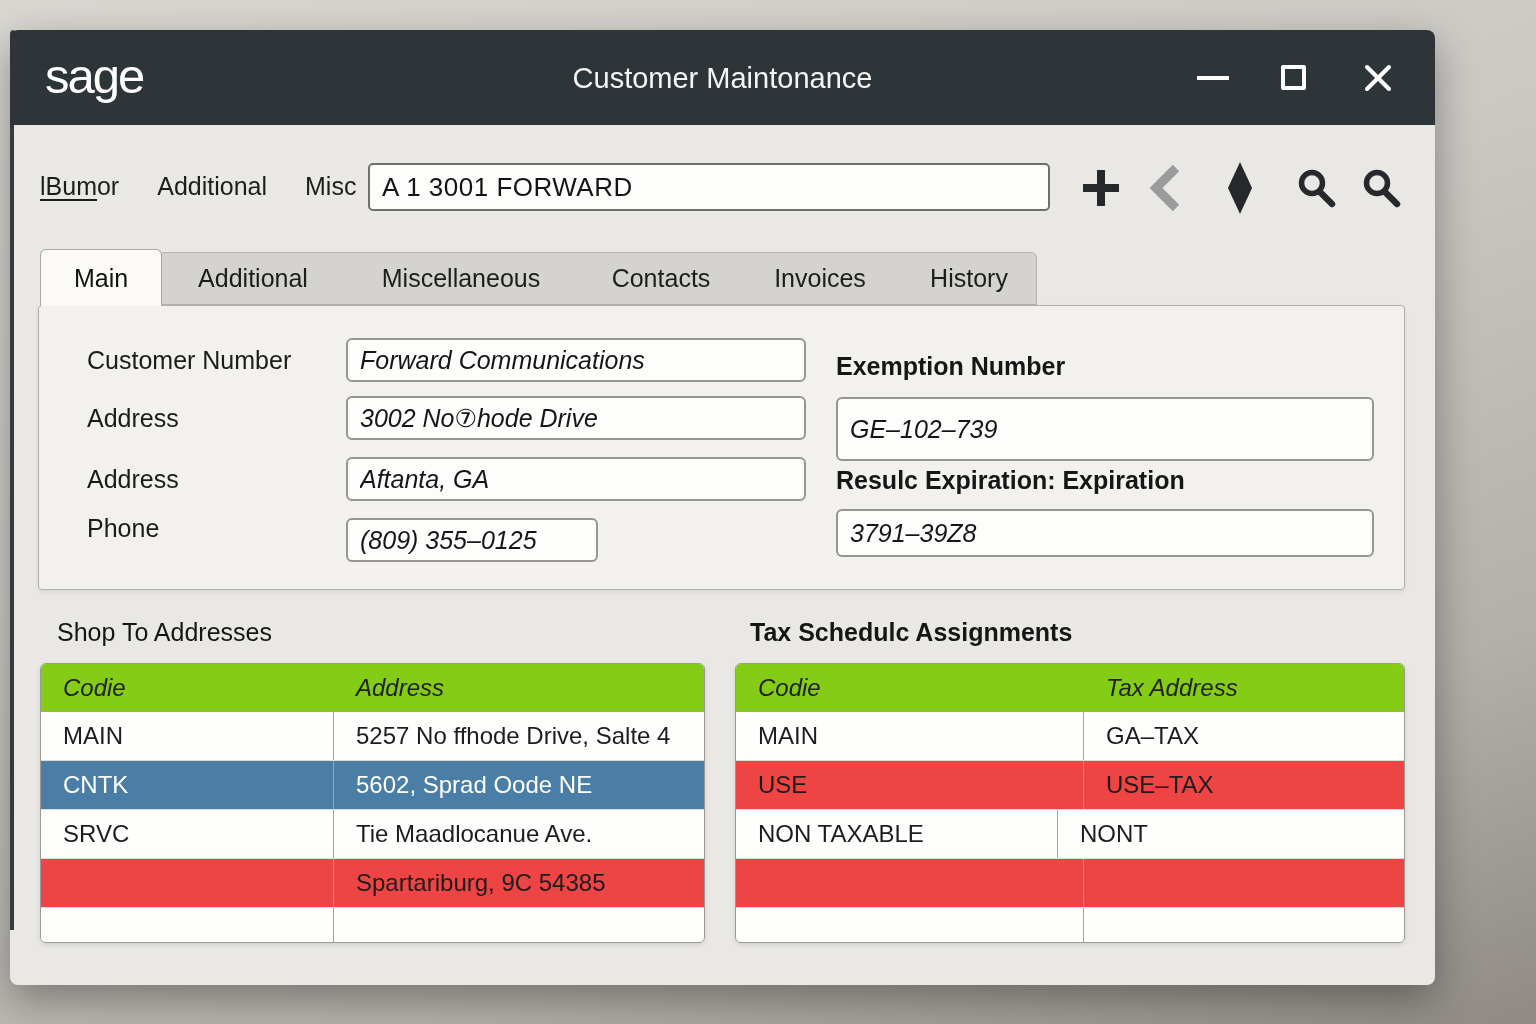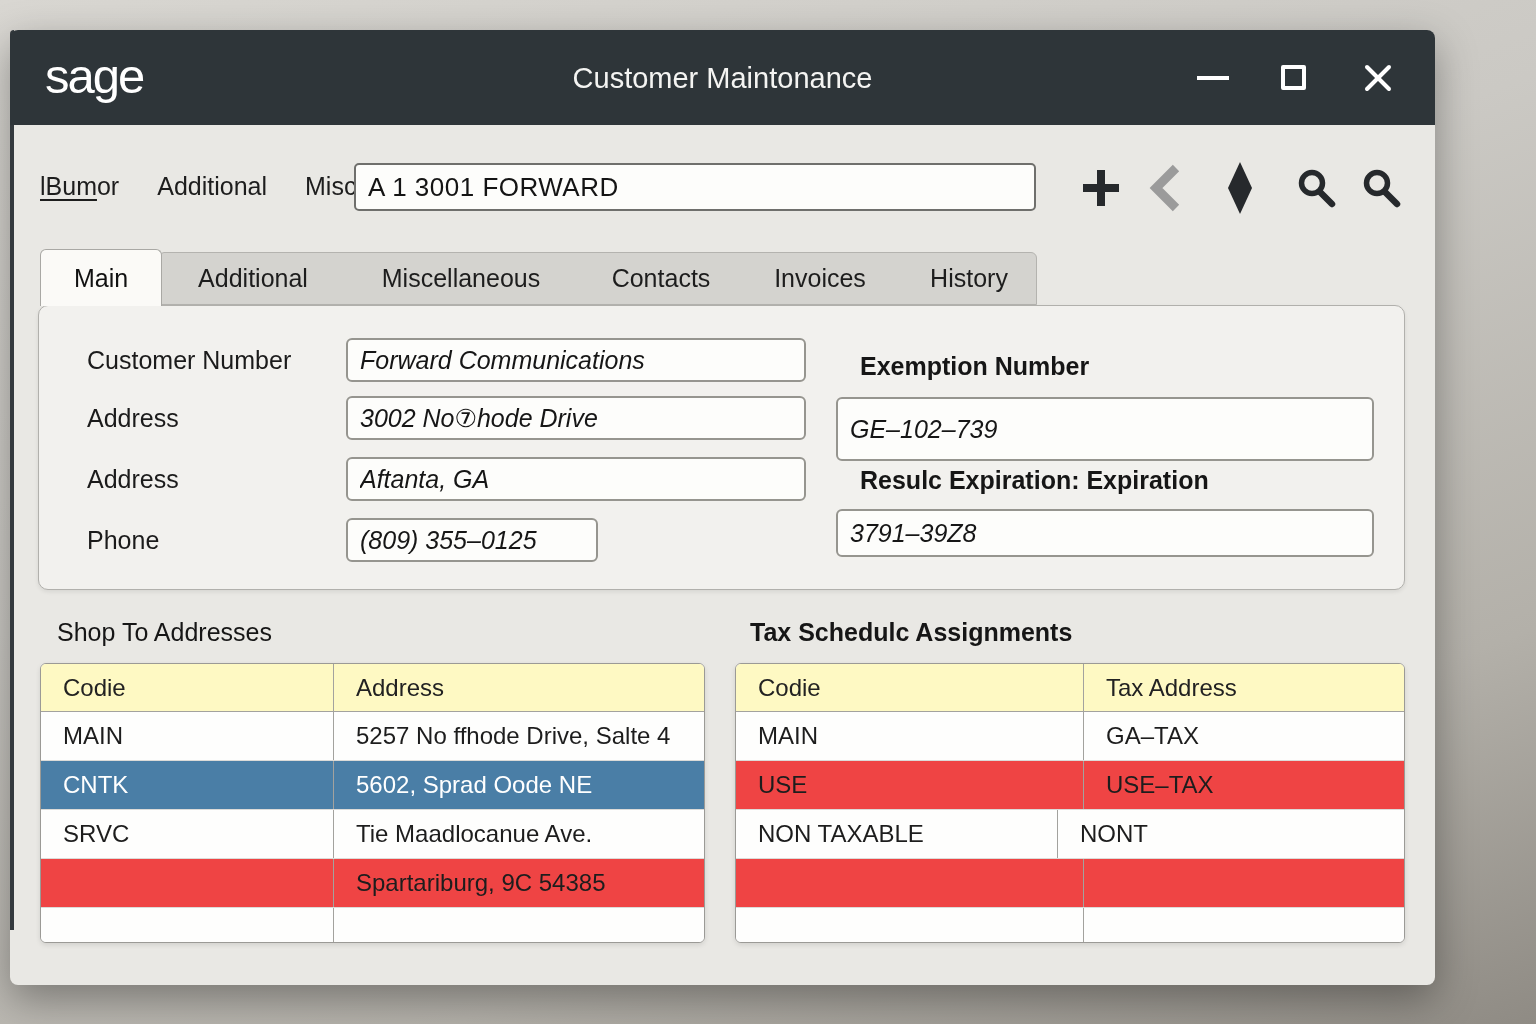--- a/index.html
+++ b/index.html
@@ -23,71 +23,71 @@
     align-items:center; justify-content:center; cursor:pointer; }
   .ctrl-min  { left:1173px; } .ctrl-max { left:1253px; } .ctrl-close { left:1338px; }
   .glyph-min { width:32px; height:4px; background:#fff; }
   .glyph-max { width:25px; height:25px; border:4px solid #fff; border-radius:2px; }
 
   
   .menubar { position:absolute; left:30px; top:130px; height:52px;
     display:flex; align-items:center; gap:38px; font-size:25px; color:#1d1d1d; }
   .menu-item { cursor:pointer; white-space:nowrap; }
   .u { text-decoration:underline; text-underline-offset:4px; }
-  .lookup-input { position:absolute; left:344px; top:133px; width:682px; height:48px;
+  .lookup-input { position:absolute; left:358px; top:133px; width:682px; height:48px;
     background:#fdfdfb; border:2px solid #6f6f6c; border-radius:5px;
     font-family:inherit; font-size:26px; font-weight:500; color:#141414;
     padding:0 12px; letter-spacing:.5px; }
   .tb-icon { position:absolute; top:132px; width:54px; height:52px;
     display:flex; align-items:center; justify-content:center; cursor:pointer; }
   .ic-add{left:1064px;} .ic-prev{left:1129px;} .ic-diamond{left:1203px;}
   .ic-search1{left:1279px;} .ic-search2{left:1344px;}
 
   
   .tabstrip { position:absolute; left:150px; top:222px; width:877px; height:53px;
     background:#d4d3cf; border:1px solid #b4b3af; border-radius:4px 6px 0 0; }
   .strip-tab { position:absolute; top:0; height:100%; transform:translateX(-50%);
     display:flex; align-items:center; font-size:25px; color:#1d1d1d; cursor:pointer; }
   .tab-active { position:absolute; left:30px; top:219px; width:122px; height:57px;
     background:#fbfaf7; border:1px solid #a9a8a4; border-bottom:none;
     border-radius:6px 6px 0 0; display:flex; align-items:center; justify-content:center;
     font-size:25px; color:#111; z-index:3; cursor:pointer; }
 
   
   .panel { position:absolute; left:28px; top:275px; width:1367px; height:285px;
-    background:#f2f1ee; border:1px solid #b1b0ac; border-radius:10px; z-index:2;
+    background:#f2f1ee; border:1px solid #b1b0ac; border-radius:4px; z-index:2;
     box-shadow:0 2px 4px rgba(0,0,0,.08); }
   .f-label { position:absolute; font-size:25px; color:#1b1b1b; line-height:44px; }
   .lab1{left:48px; top:32px;} .lab2{left:48px; top:90px;}
-  .lab3{left:48px; top:151px;} .lab4{left:48px; top:212px;}
+  .lab3{left:48px; top:151px;} .lab4{left:48px; top:200px;}
   .f-input { position:absolute; background:#fdfdfb; border:2px solid #96958f;
     border-radius:6px; font-family:inherit; font-size:25px; font-weight:500;
     color:#161616; padding:0 12px;font-style:italic; }
   .in1{left:307px; top:32px;  width:460px; height:44px;}
   .in2{left:307px; top:90px;  width:460px; height:44px;}
   .in3{left:307px; top:151px; width:460px; height:44px;}
   .in4{left:307px; top:212px; width:252px; height:44px;}
   .rlab1{left:797px; top:44px;  font-weight:600;}
   .rin1 {left:797px; top:91px;  width:538px; height:64px;}
   .rlab2{left:797px; top:158px; font-weight:700;}
   .rin2 {left:797px; top:203px; width:538px; height:48px;}
-  .rlab1,.rlab2{ position:absolute; font-size:25px; color:#161616; line-height:32px;margin-left:24px; }
+  .rlab1,.rlab2{ position:absolute; font-size:25px; color:#161616; line-height:32px; }
 
   
   .section-title { position:absolute; top:588px; font-size:25px; color:#161616; }
   .st-ship { left:47px; font-weight:500; }
   .st-tax  { left:740px; font-weight:700; }
 
   .table { position:absolute; top:633px; height:280px; background:#fff;
     border:1.5px solid #9b9a96; border-radius:6px; overflow:hidden;
     display:flex; flex-direction:column; box-shadow:0 2px 5px rgba(0,0,0,.1); }
   .tbl-ship { left:30px;  width:665px; }
   .tbl-tax  { left:725px; width:670px; }
-  .t-header { display:flex; height:48px; background:#fef9c3;
-    border-bottom:1.5px solid #a3a29e; flex:0 0 auto; }
+  .t-header { display:flex; height:48px; background:#84cc16;
+    border-bottom:1.5px solid #a3a29e; flex:0 0 auto;font-style:italic; }
   .t-row { display:flex; height:49px; flex:0 0 auto; border-bottom:1px solid #dcdbd8; }
   .t-row.last { flex:1 1 auto; border-bottom:none; }
   .t-cell { font-size:24px; color:#1d1d1d; padding-left:22px; display:flex;
     align-items:center; overflow:hidden; white-space:nowrap; }
   .t-cell + .t-cell { border-left:1.5px solid #a3a29e; }
   .t-header .t-cell { font-weight:500; color:#222; }
   .tbl-ship .c1{width:292px; flex:0 0 292px;} .tbl-ship .c2{flex:1;}
   .tbl-tax  .c1{width:347px; flex:0 0 347px;} .tbl-tax  .c2{flex:1;}
   .row-a { background:#fefefd; }
   .row-b { background:#ef4444; }

